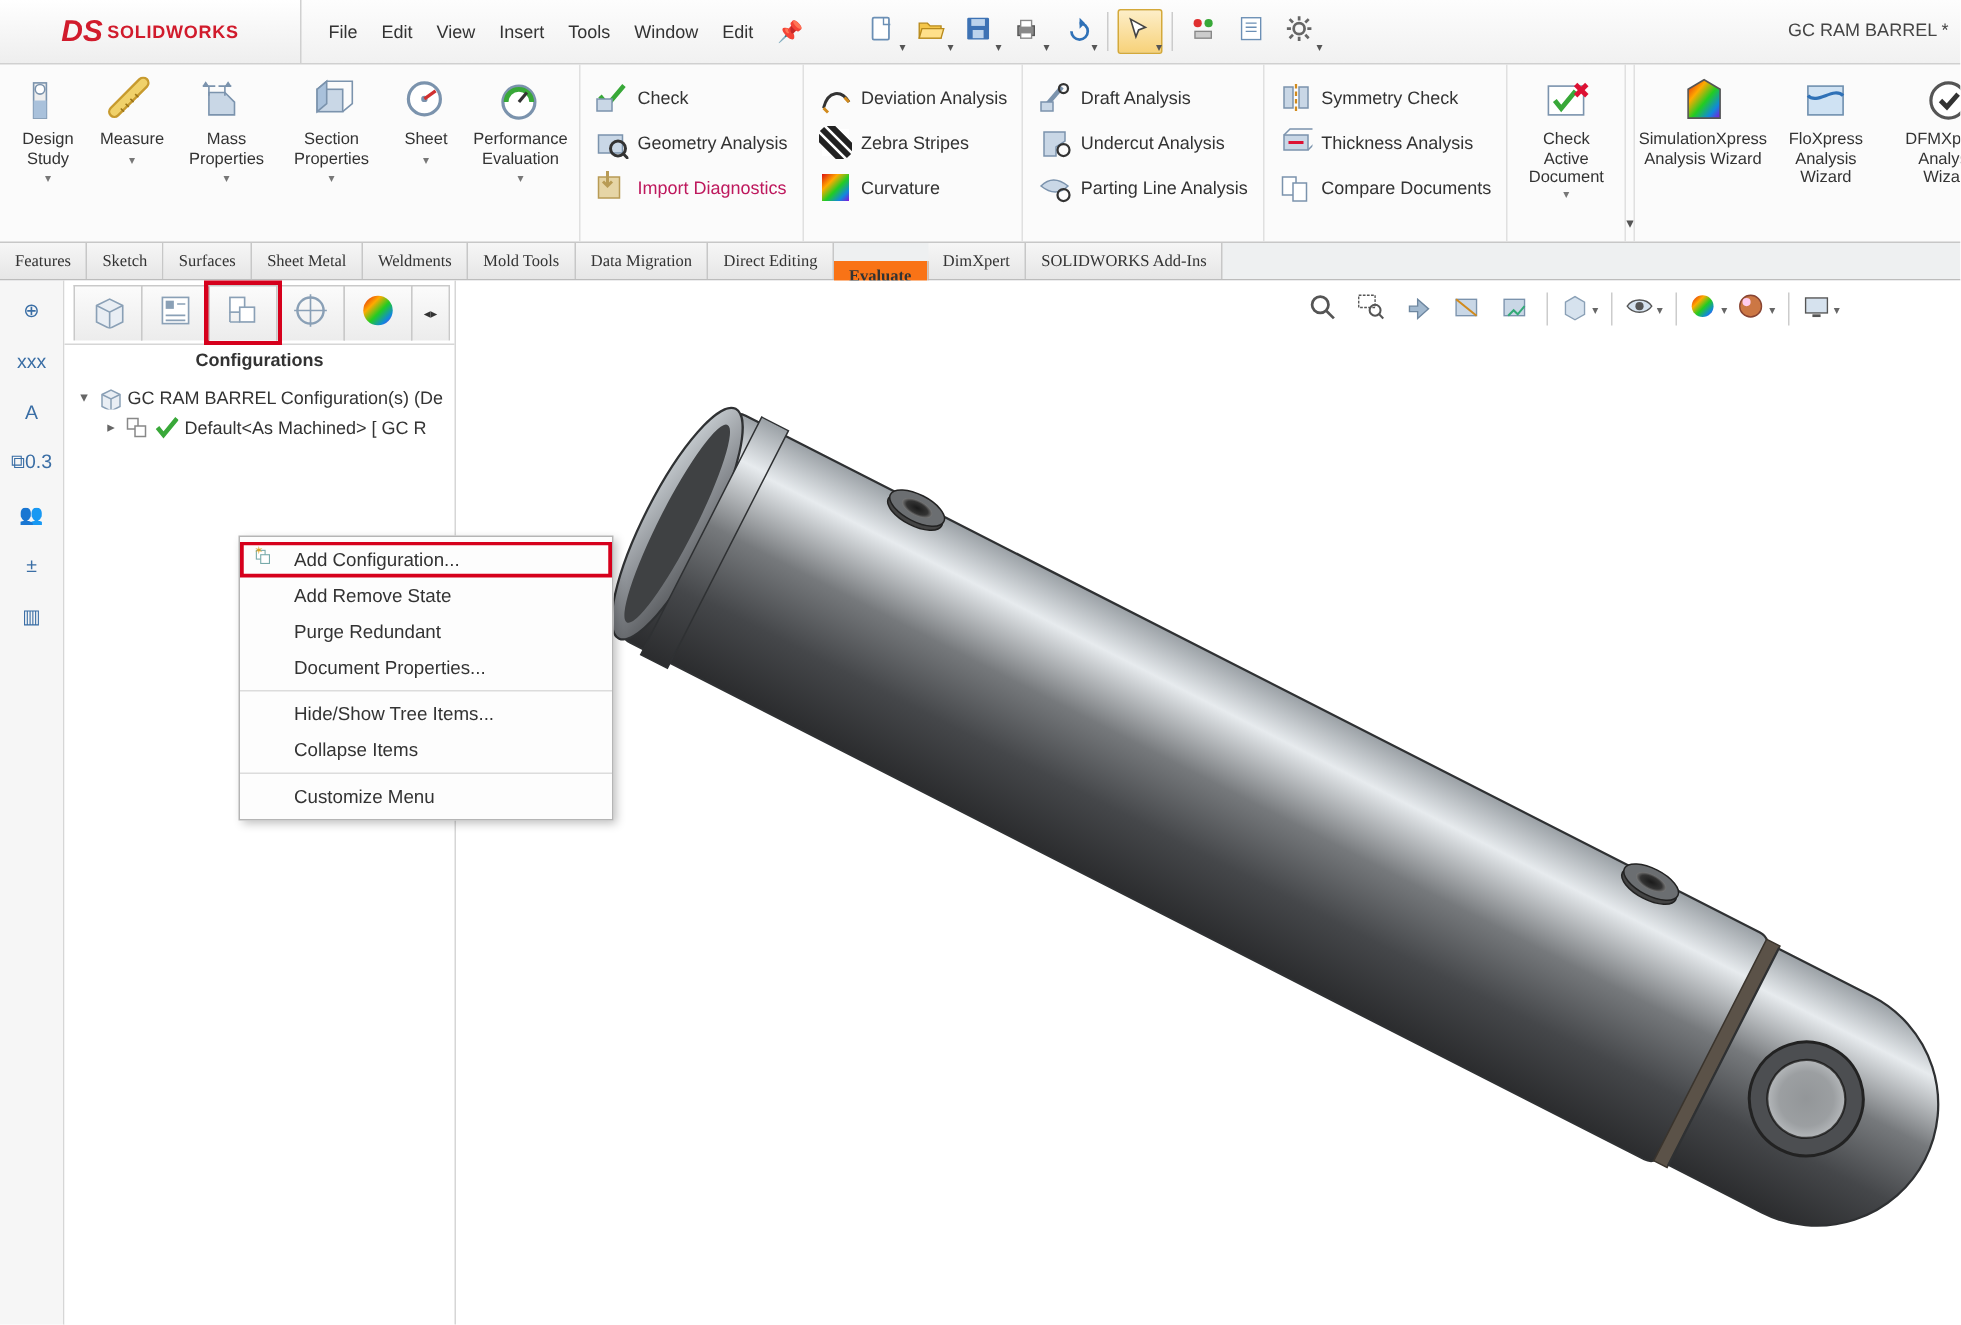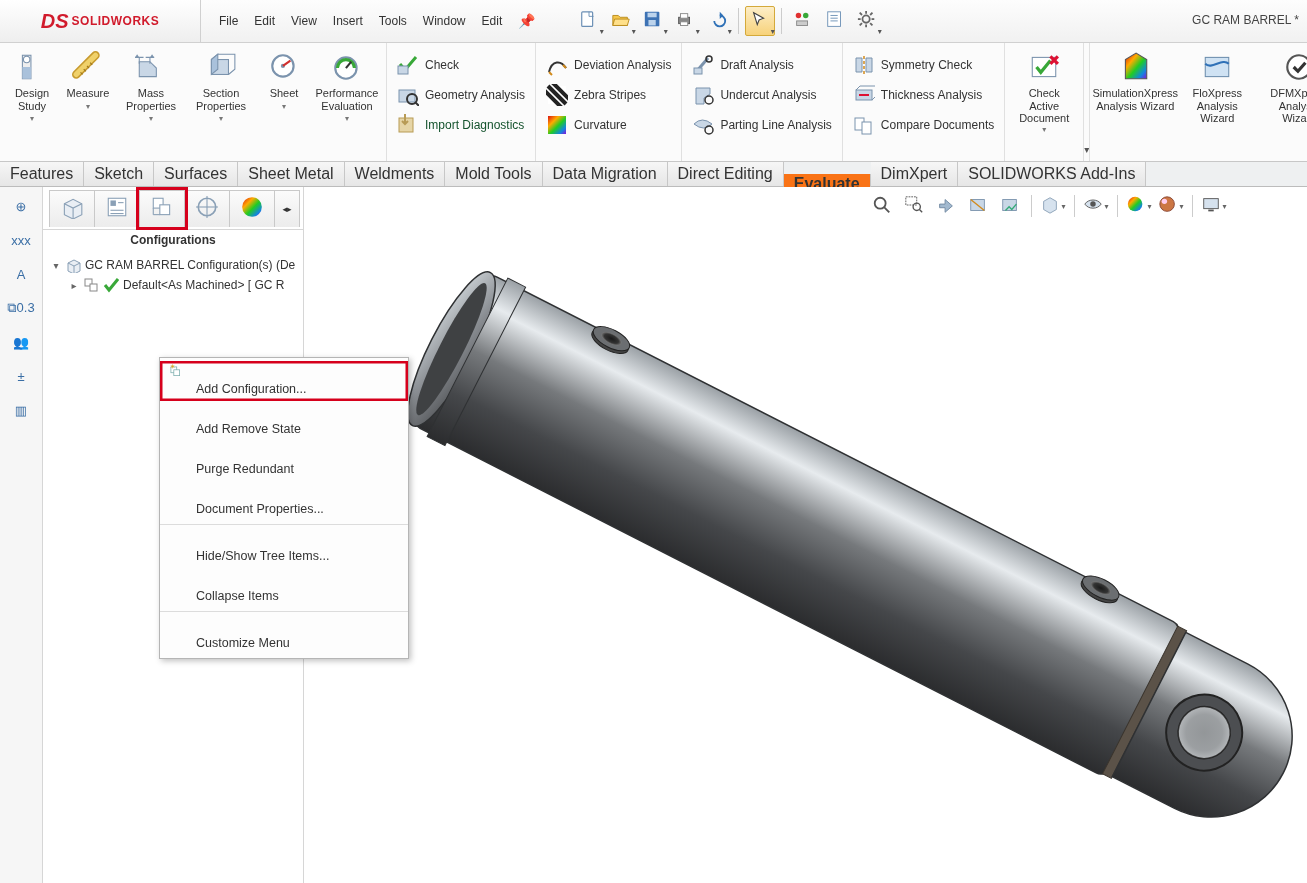--- a/index.html
+++ b/index.html
@@ -136,38 +136,39 @@
   }
   .rrow {
     display: flex;
     align-items: center;
     gap: 6px;
     height: 28px;
     padding: 0 4px;
     white-space: nowrap;
   }
   .rrow .mini-ico { width:22px; height:22px; flex:0 0 22px; }
-  .rrow.disabled { color: #14532d; }
+  .rrow.disabled { color: #be185d; }
   .ribbon-end {
     width: 22px;
     display:flex;
     flex-direction:column;
     justify-content:flex-end;
     align-items:center;
     padding-bottom:6px;
   }
   .ribbon-end .tri { font-size:10px; color:#555; }
   
   .ribbon-tabs {
     height: 24px;
     display: flex;
     align-items: stretch;
     background: #eef0f1;
     border-bottom: 1px solid #bcbcbc;
-    font-size: 16px;
+    font-size: 11px;
+    font-family: Liberation Serif, serif;
   }
   .rtab {
     padding: 0 10px;
     display: flex;
     align-items: center;
     border-right: 1px solid #c7c7c7;
     background: linear-gradient(#f6f6f6, #e6e6e6);
     cursor: default;
   }
   .rtab.active {
@@ -292,21 +293,21 @@
     border: 1px solid #b5b5b5;
     box-shadow: 2px 2px 6px rgba(0,0,0,0.25);
     padding: 3px 0;
     z-index: 50;
     font-size: 12.5px;
   }
   .ctx-item {
     height: 24px;
     display: flex;
     align-items: center;
-    padding: 16px 10px 0 36px;
+    padding: 0 10px 0 36px;
     position: relative;
   }
   .ctx-item .cico {
     position:absolute; left:8px; top:3px; width:18px; height:18px;
   }
   .ctx-item.redbox2 {
     box-shadow: inset 0 0 0 2.5px #d6001c;
   }
   .ctx-sep {
     height:1px; background:#dcdcdc; margin:3px 0;

